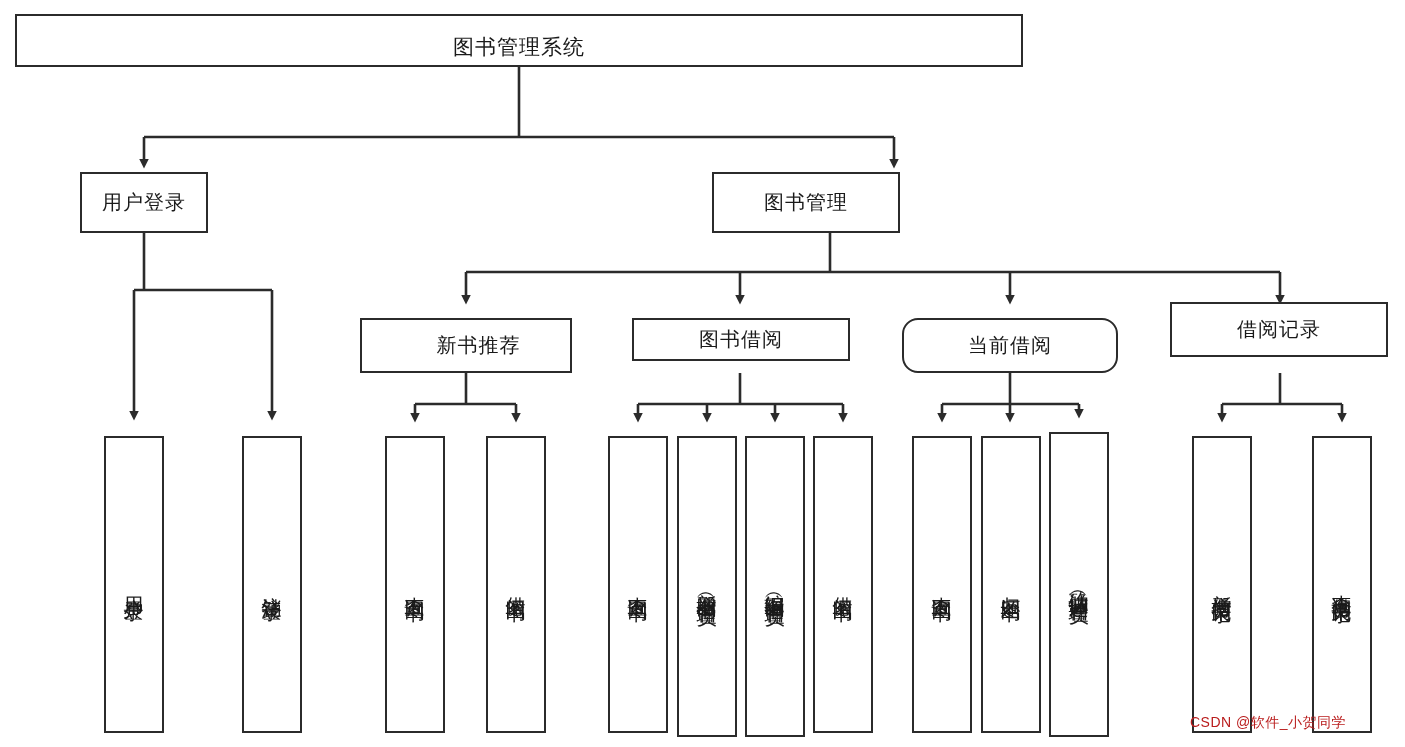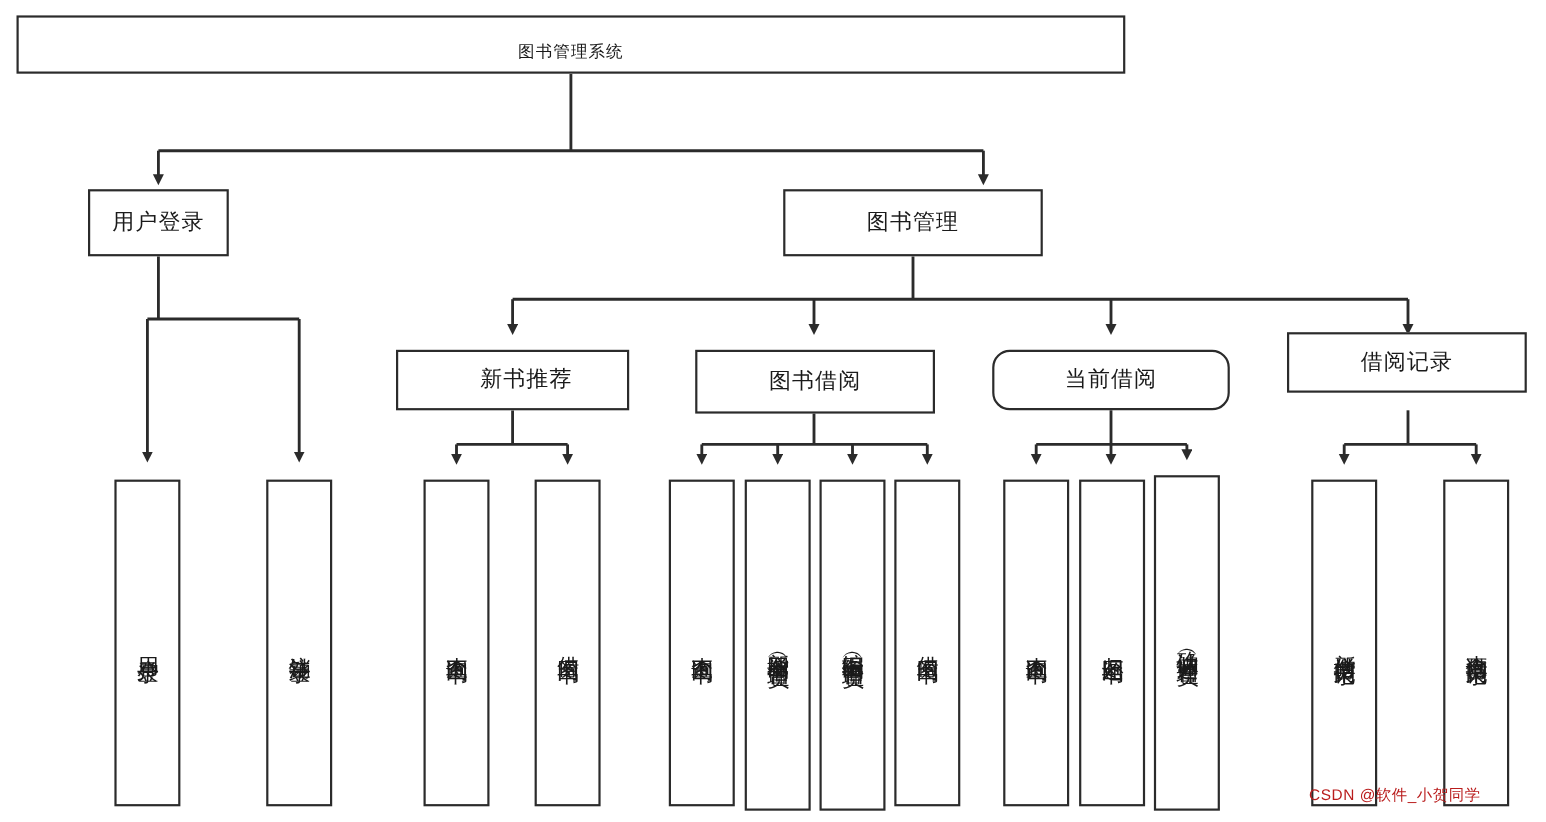--- a/index.html
+++ b/index.html
@@ -5,21 +5,21 @@
   html,body{margin:0;padding:0;background:#ffffff;}
   body{width:1405px;height:747px;overflow:hidden;
        font-family:"Liberation Sans","DejaVu Sans",sans-serif;}
   #stage{position:relative;width:1405px;height:747px;background:#fff;}
   svg#edges{position:absolute;left:0;top:0;width:1405px;height:747px;}
   .node{position:absolute;box-sizing:border-box;background:#ffffff;
         border:2.5px solid #2b2b2b;display:flex;align-items:center;
         justify-content:center;color:#1a1a1a;}
   .node .lbl{display:block;text-align:center;line-height:1.15;}
   .h .lbl{font-size:20px;letter-spacing:1px;}
-  .root .lbl{font-size:15px;letter-spacing:1px;margin-top:14px;}
+  .root .lbl{font-size:21px;letter-spacing:1px;margin-top:14px;}
   
   .leaf .lbl{font-size:20px;writing-mode:vertical-rl;text-orientation:upright;
              letter-spacing:2px;line-height:1.0;}
   .wm{position:absolute;color:#b91c1c;font-size:14px;white-space:nowrap;
       letter-spacing:.5px;text-align:center;}
 </style>
 </head>
 <body>
 
 <div id="stage">
@@ -76,28 +76,28 @@
     </g>
   </svg>
 
   <div class="node root" style="left:15px;top:14px;width:1008px;height:53px;">
     <span class="lbl">图书管理系统</span>
   </div>
 
   <div class="node h" style="left:80px;top:172px;width:128px;height:61px;">
     <span class="lbl">用户登录</span>
   </div>
-  <div class="node h" style="left:712px;top:172px;width:236px;height:61px;">
+  <div class="node h" style="left:712px;top:172px;width:188px;height:61px;">
     <span class="lbl">图书管理</span>
   </div>
 
   <div class="node h" style="left:360px;top:318px;width:212px;height:55px;padding-left:25px;">
     <span class="lbl">新书推荐</span>
   </div>
-  <div class="node h" style="left:632px;top:318px;width:218px;height:58px;">
+  <div class="node h" style="left:632px;top:318px;width:218px;height:43px;">
     <span class="lbl">图书借阅</span>
   </div>
   <div class="node h" style="left:902px;top:318px;width:216px;height:55px;border-radius:16px;">
     <span class="lbl">当前借阅</span>
   </div>
   <div class="node h" style="left:1170px;top:302px;width:218px;height:55px;">
     <span class="lbl">借阅记录</span>
   </div>
 
   <div class="node leaf" style="left:104px;top:436px;width:60px;height:297px;">

